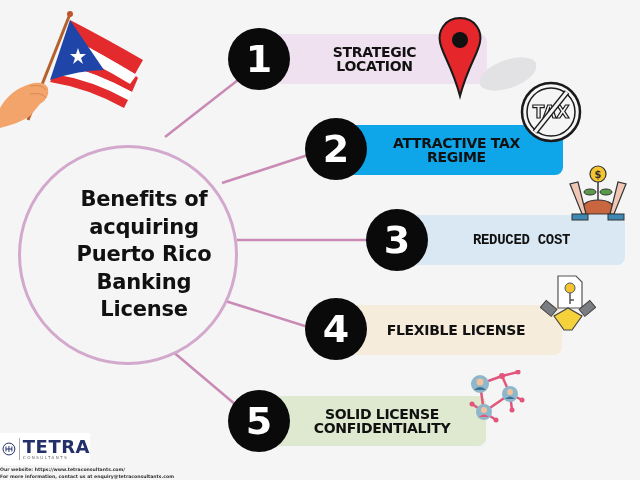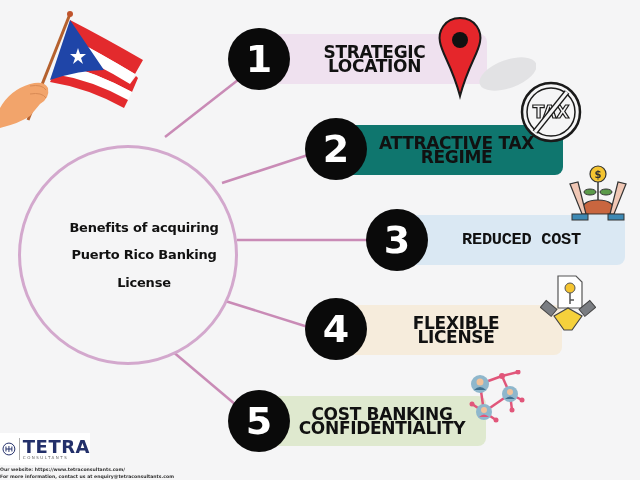--- a/index.html
+++ b/index.html
@@ -5,29 +5,29 @@
     * { margin: 0; padding: 0; box-sizing: border-box; }
     html, body { width: 640px; height: 480px; overflow: hidden; }
     body { background: #f5f5f6; font-family: "DejaVu Sans", sans-serif; position: relative; }
     svg.lines { position: absolute; left: 0; top: 0; width: 640px; height: 480px; }
     .hub {
       position: absolute; left: 18px; top: 145px; width: 220px; height: 220px;
       border: 3px solid #d3a8cd; border-radius: 50%; background: #f5f5f6;
       display: flex; align-items: center; justify-content: center; text-align: center;
     }
     .hub-title {
-      font-weight: bold; font-size: 13px; line-height: 27.5px; color: #111;
+      font-weight: bold; font-size: 21px; line-height: 27.5px; color: #111;
       width: 160px; letter-spacing: -0.2px; margin-left: 32px;
     }
     .bar {
       position: absolute; height: 50px; border-radius: 0 8px 8px 0;
       display: flex; align-items: center; justify-content: center; text-align: center;
     }
     .bar-label {
-      font-weight: bold; font-size: 17px; line-height: 14px; color: #111;
+      font-weight: bold; font-size: 14px; line-height: 14px; color: #111;
       letter-spacing: -0.3px; white-space: pre-line;
     }
     .num {
       position: absolute; width: 62px; height: 62px; border-radius: 50%; background: #0a0a0a;
       color: #fff; font-weight: bold; font-size: 38px; line-height: 62px; text-align: center;
     }
     .icon { position: absolute; }
     .footer { position: absolute; left: 0; top: 431px; }
     .logo-box {
       position: absolute; left: 0; top: 2px; width: 90px; height: 32px; background: #fff;
@@ -76,21 +76,21 @@
 </div>
 <div class="num" style="left:228px;top:28px;">1</div>
 <div class="icon" style="left:436px;top:14px;width:100px;height:86px;">
   <svg width="100" height="86" viewBox="0 0 100 86">
     <ellipse cx="72" cy="60" rx="30" ry="14" fill="#e2e2e4" transform="rotate(-20 72 60)"></ellipse>
     <path d="M24 4 C8 4 2 18 4 28 C6 40 16 52 24 82 C32 52 42 40 44 28 C46 18 40 4 24 4 Z" fill="#e5262b" stroke="#1a1a1a" stroke-width="2"></path>
     <circle cx="24" cy="26" r="8" fill="#111"></circle>
   </svg>
 </div>
 
-<div class="bar" style="left:340px;top:125px;width:223px;background:#0f766e;">
+<div class="bar" style="left:340px;top:125px;width:223px;background:#0ea5e9;">
   <span class="bar-label" style="margin-left:10px;">ATTRACTIVE TAX
 REGIME</span>
 </div>
 <div class="num" style="left:305px;top:118px;">2</div>
 <div class="icon" style="left:519px;top:80px;width:64px;height:64px;">
   <svg width="64" height="64" viewBox="0 0 64 64">
     <circle cx="32" cy="32" r="29" fill="#f5f5f6" stroke="#1a1a1a" stroke-width="2.5"></circle>
     <circle cx="32" cy="32" r="24" fill="none" stroke="#1a1a1a" stroke-width="1.5"></circle>
     <text x="32" y="38" text-anchor="middle" font-family="DejaVu Sans, sans-serif" font-weight="bold" font-size="17" fill="#f5f5f6" stroke="#1a1a1a" stroke-width="1.2">TAX</text>
     <line x1="48" y1="12" x2="16" y2="52" stroke="#1a1a1a" stroke-width="6"></line>
@@ -127,21 +127,21 @@
     <circle cx="30" cy="14" r="5" fill="#f5c531" stroke="#555" stroke-width="1"></circle>
     <line x1="30" y1="19" x2="30" y2="30" stroke="#555" stroke-width="1.5"></line>
     <line x1="30" y1="26" x2="34" y2="26" stroke="#555" stroke-width="1.5"></line>
     <rect x="2" y="30" width="14" height="9" fill="#7a7d82" stroke="#444" stroke-width="1" transform="rotate(40 9 34)"></rect>
     <rect x="40" y="30" width="14" height="9" fill="#7a7d82" stroke="#444" stroke-width="1" transform="rotate(-40 47 34)"></rect>
     <path d="M14 42 L28 34 L42 42 L32 56 L24 56 Z" fill="#f5d13c" stroke="#444" stroke-width="1.2"></path>
   </svg>
 </div>
 
 <div class="bar" style="left:266px;top:396px;width:220px;background:#dfe9cf;">
-  <span class="bar-label" style="margin-left:12px;">COST BANKING
+  <span class="bar-label" style="margin-left:12px;">SOLID LICENSE
 CONFIDENTIALITY</span>
 </div>
 <div class="num" style="left:228px;top:390px;">5</div>
 <div class="icon" style="left:466px;top:370px;width:60px;height:56px;">
   <svg width="60" height="56" viewBox="0 0 60 56">
     <g stroke="#e1567a" stroke-width="2.5">
       <line x1="14" y1="14" x2="36" y2="6"></line>
       <line x1="36" y1="6" x2="52" y2="2"></line>
       <line x1="36" y1="6" x2="44" y2="24"></line>
       <line x1="14" y1="14" x2="18" y2="42"></line>

